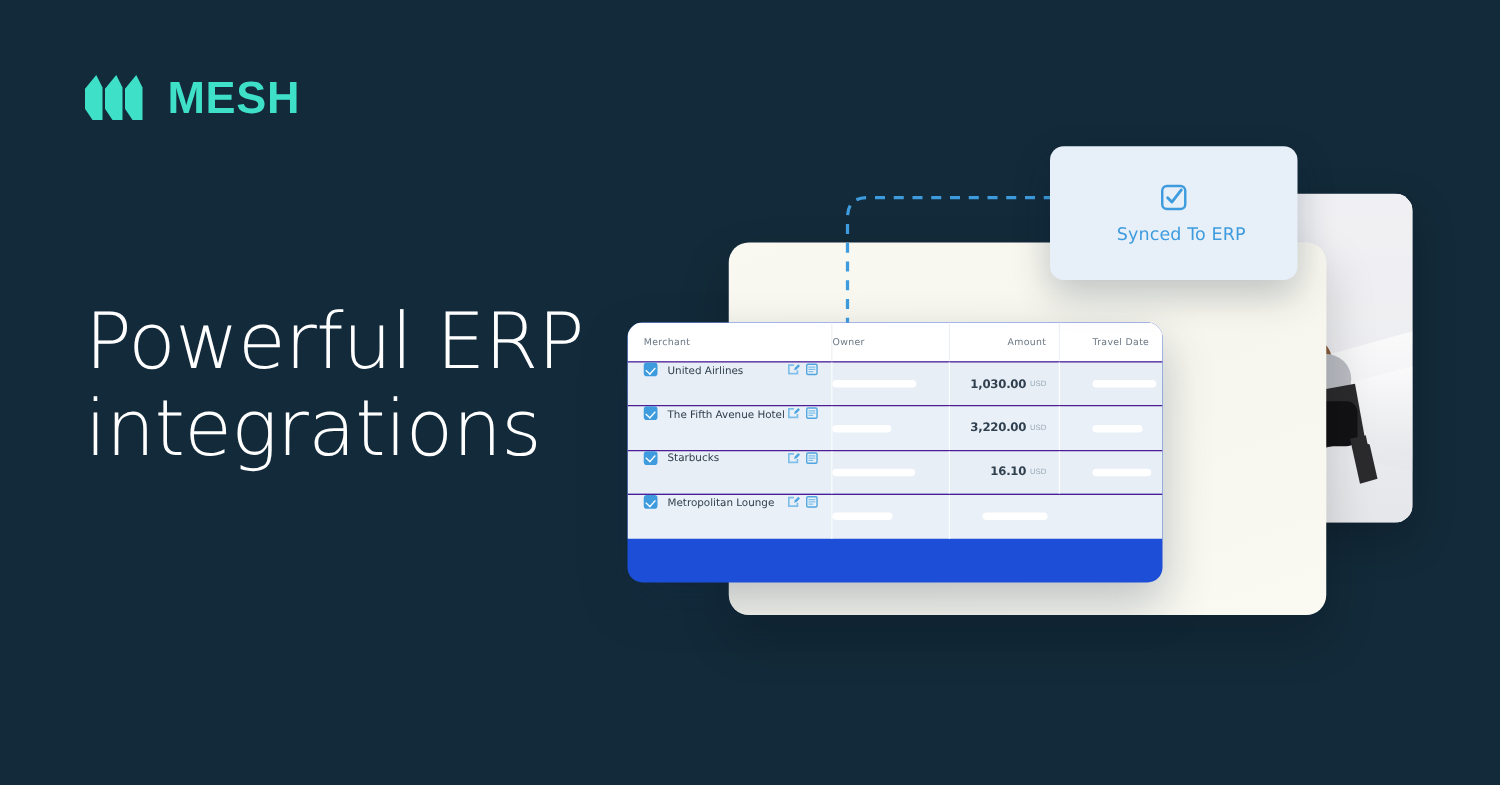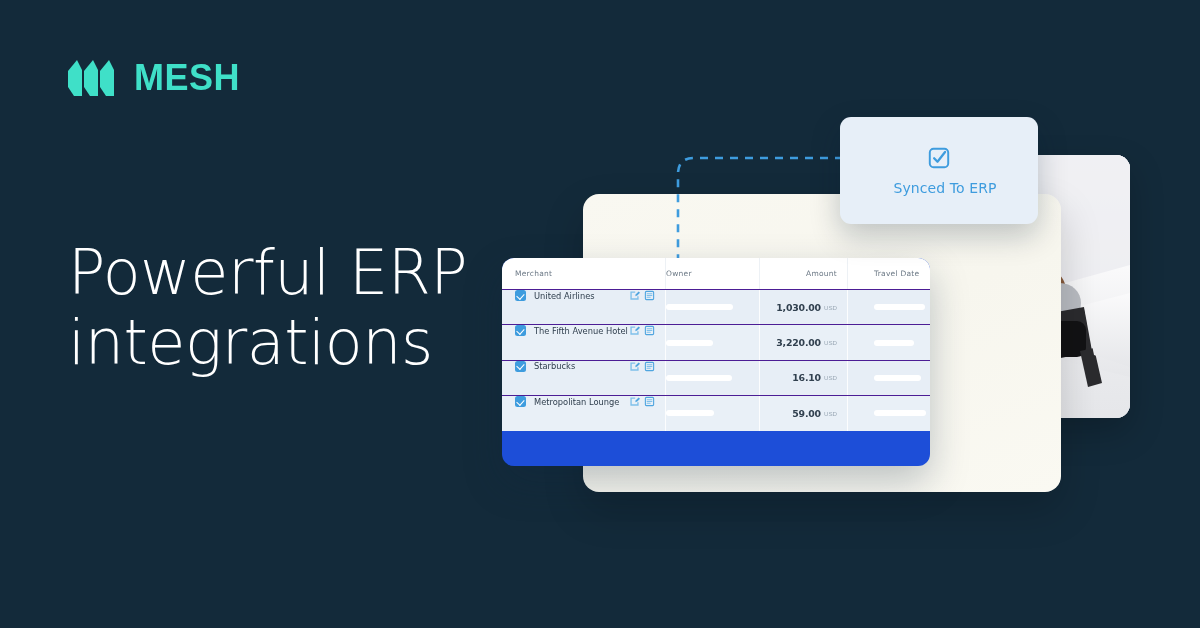--- a/index.html
+++ b/index.html
@@ -305,24 +305,20 @@
           </svg>
           <svg width="11" height="11" viewBox="0 0 16 16">
             <rect x="2" y="2" width="12" height="12" rx="1.5" fill="none" stroke="#4FA5DF" stroke-width="1.6"></rect>
             <path d="M4.5 5.5h7M4.5 8h7M4.5 10.5h4.5" stroke="#7FC0EA" stroke-width="1.5" stroke-linecap="round"></path>
           </svg>
         </span>
       </div>
       <div class="col-owner">
           <span class="bar" style="width:48px"></span>
         </div>
-      <div class="col-amount">
-        <span class="amt">59.00</span>
-        <span class="amt-cur">USD</span>
-      </div>
       <div class="col-date">
           <span class="bar" style="width:52px"></span>
         </div>
     </div>
 
 
   </div>
 
   <div class="synced-card">
     <svg width="26" height="26" viewBox="0 0 24 24">

